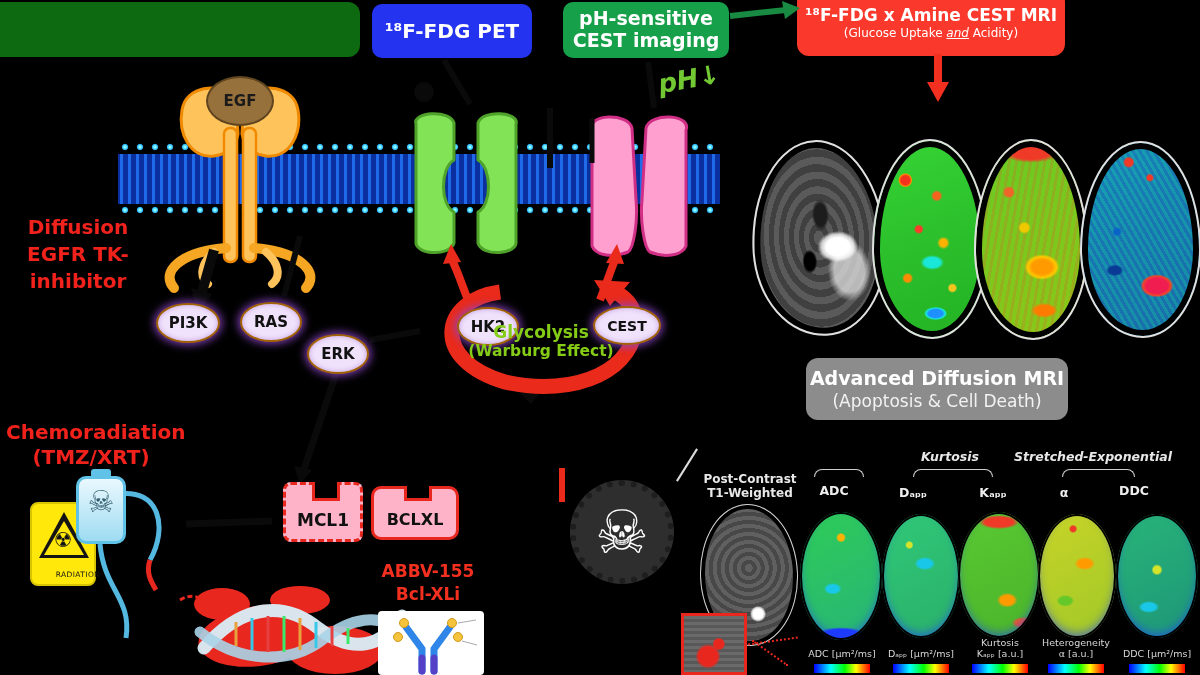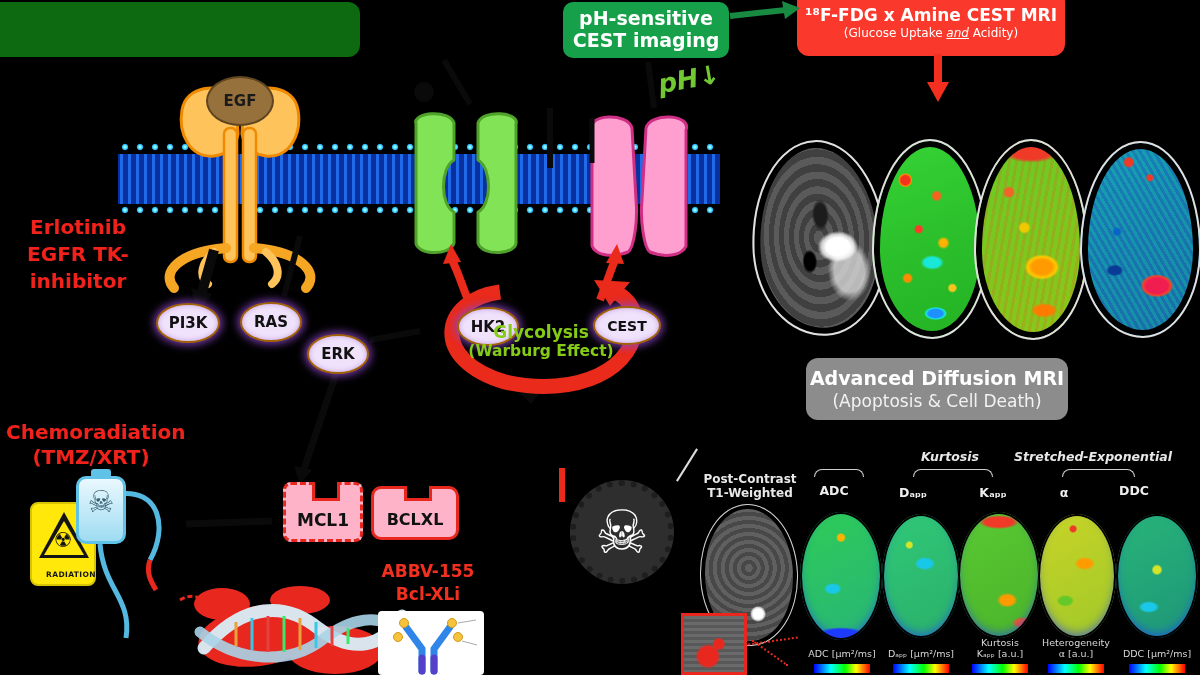--- a/index.html
+++ b/index.html
@@ -68,22 +68,22 @@
   #skull-badge .glyph{color:#FFF;font-size:60px;line-height:1;}
   
   #rad-sign{position:absolute;left:30px;top:502px;width:66px;height:84px;background:#FFE80A;
             border:2px solid #D8C400;border-radius:8px;box-sizing:border-box;}
   #rad-sign .tri-outer{position:absolute;left:7px;top:8px;width:50px;height:46px;background:#141414;
             clip-path:polygon(50% 0,100% 100%,0 100%);}
   #rad-sign .tri-inner{position:absolute;left:12px;top:17px;width:40px;height:34px;background:#FFE80A;
             clip-path:polygon(50% 0,100% 100%,0 100%);}
   #rad-sign .trefoil{position:absolute;left:0;top:26px;width:100%;text-align:center;
             font-size:21px;color:#141414;line-height:1;}
-  #rad-sign .rad-label{position:absolute;left:8px;bottom:5px;width:100%;text-align:center;
-            font-size:7.5px;font-weight:bold;color:#141414;letter-spacing:.4px;}
+  #rad-sign .rad-label{position:absolute;left:15px;bottom:5px;width:100%;text-align:center;
+            font-size:7.5px;font-weight:normal;color:#141414;letter-spacing:.4px;}
   #iv-bag{position:absolute;left:76px;top:476px;width:50px;height:68px;
           background:linear-gradient(#EAF8FE,#9EDCF2);border:3px solid #5FC2E6;border-radius:10px;box-sizing:border-box;}
   #iv-bag .cap{position:absolute;top:-10px;left:12px;width:20px;height:9px;background:#5FC2E6;border-radius:3px;}
   #iv-bag .glyph{position:absolute;top:8px;width:100%;text-align:center;font-size:30px;color:#37606F;line-height:1;}
   
   #ab-box{position:absolute;left:378px;top:611px;width:106px;height:64px;background:#FFF;border-radius:4px;}
   
   .brain{position:absolute;border-radius:50% 50% 48% 52% / 55% 55% 45% 45%;
          border:2px solid #E0E0E0;box-shadow:inset 0 0 0 6px #000;}
   #brain-flair{left:752px;top:140px;width:130px;height:192px;transform:rotate(-3deg);
@@ -173,20 +173,23 @@
   .dot-line{position:absolute;border-top:2px dotted #E8281E;}
   #conn-line{position:absolute;left:686px;top:446px;width:2px;height:38px;background:#DDD;transform:rotate(32deg);}
 </style>
 </head>
 <body>
 
 <div class="stage">
 
   <div id="bar-green"></div>
 
+  <div id="box-fdg" class="callout">
+    <span>¹⁸F-FDG PET</span>
+  </div>
 
   <div id="box-cest" class="callout">
     <span>pH-sensitive</span>
     <span>CEST imaging</span>
   </div>
 
   <div id="box-combo" class="callout">
     <div>¹⁸F-FDG x Amine CEST MRI</div>
     <div class="l2"><span>(Glucose Uptake </span><span class="u-and">and</span><span> Acidity)</span></div>
   </div>
@@ -294,21 +297,21 @@
   <div class="node" id="node-erk">ERK</div>
   <div class="node" id="node-hk2">HK2</div>
   <div class="node" id="node-ldha">CEST</div>
 
   <div id="glyc-text">
     <div>Glycolysis</div>
     <div class="l2">(Warburg Effect)</div>
   </div>
 
   <div class="red-note" id="note-erlotinib">
-    <div>Erlotinib</div>
+    <div>Diffusion</div>
     <div>EGFR TK-</div>
     <div>inhibitor</div>
   </div>
   <div class="red-note" id="note-chemo">
     <div>Chemoradiation</div>
     <div>(TMZ/XRT)</div>
   </div>
   <div class="red-note" id="note-abbv">
     <div>ABBV-155</div>
     <div>Bcl-XLi</div>

